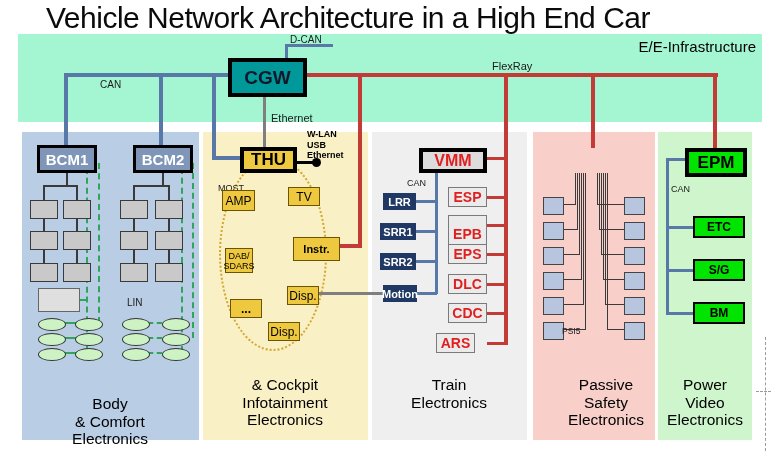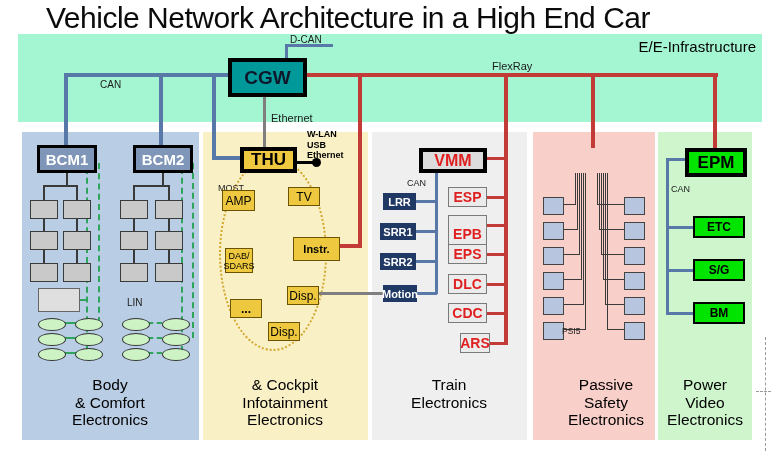--- a/index.html
+++ b/index.html
@@ -176,21 +176,21 @@
   <div class="box ctrl" style="left:419px;top:148px;width:68px;height:25px;background:#DCDCDC;color:#E02020;font-size:16px;">VMM</div>
   <div class="box navy" style="left:383px;top:193px;width:33px;height:17px;">LRR</div>
   <div class="box navy" style="left:380px;top:223px;width:36px;height:17px;">SRR1</div>
   <div class="box navy" style="left:380px;top:253px;width:36px;height:17px;">SRR2</div>
   <div class="box navy" style="left:383px;top:285px;width:34px;height:17px;">Motion</div>
   <div class="box act" style="left:448px;top:187px;width:39px;height:20px;">ESP</div>
   <div class="box act" style="left:448px;top:215px;width:39px;height:37px;">EPB</div>
   <div class="box act" style="left:448px;top:244px;width:39px;height:20px;">EPS</div>
   <div class="box act" style="left:448px;top:274px;width:39px;height:20px;">DLC</div>
   <div class="box act" style="left:448px;top:303px;width:39px;height:20px;">CDC</div>
-  <div class="box act" style="left:460px;top:333px;width:30px;height:20px;">ARS</div>
+  <div class="box act" style="left:436px;top:333px;width:39px;height:20px;">ARS</div>
 
   <div class="line thin" style="left:575px;top:173px;width:1px;height:32px;"></div>
   <div class="line thin" style="left:577px;top:173px;width:1px;height:57px;"></div>
   <div class="line thin" style="left:579px;top:173px;width:1px;height:82px;"></div>
   <div class="line thin" style="left:581px;top:173px;width:1px;height:107px;"></div>
   <div class="line thin" style="left:583px;top:173px;width:1px;height:132px;"></div>
   <div class="line thin" style="left:585px;top:173px;width:1px;height:157px;"></div>
   <div class="line thin" style="left:597px;top:173px;width:1px;height:32px;"></div>
   <div class="line thin" style="left:599px;top:173px;width:1px;height:57px;"></div>
   <div class="line thin" style="left:601px;top:173px;width:1px;height:82px;"></div>
@@ -230,21 +230,21 @@
   <div class="line blue" style="left:666px;top:226px;width:27px;height:3px;"></div>
   <div class="line blue" style="left:666px;top:269px;width:27px;height:3px;"></div>
   <div class="line blue" style="left:666px;top:312px;width:27px;height:3px;"></div>
   <div class="buslabel" style="left:671px;top:184px;font-size:9px;">CAN</div>
 
   <div class="box ctrl" style="left:685px;top:148px;width:62px;height:29px;background:#00E400;color:#000;font-size:17px;">EPM</div>
   <div class="box green-node" style="left:693px;top:216px;width:52px;height:22px;">ETC</div>
   <div class="box green-node" style="left:693px;top:259px;width:52px;height:22px;">S/G</div>
   <div class="box green-node" style="left:693px;top:302px;width:52px;height:22px;">BM</div>
 
-  <div class="caption" style="left:40px;width:140px;">
+  <div class="caption" style="left:40px;width:140px;margin-top:19px;">
     <span>Body</span>
     <span>&amp; Comfort</span>
     <span>Electronics</span>
   </div>
   <div class="caption" style="left:215px;width:140px;">
     <span>&amp; Cockpit</span>
     <span>Infotainment</span>
     <span>Electronics</span>
   </div>
   <div class="caption" style="left:379px;width:140px;">

